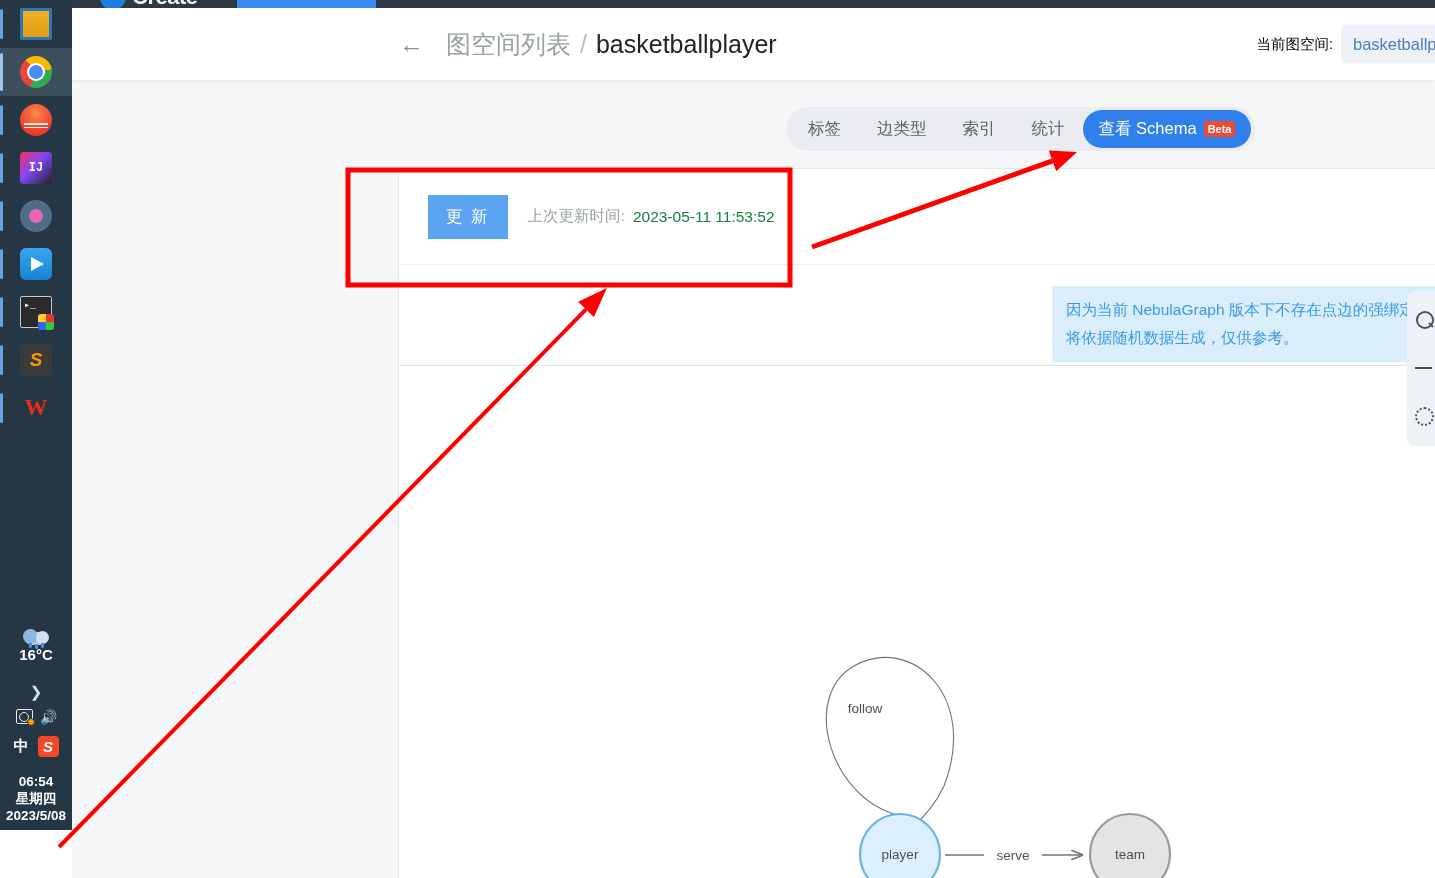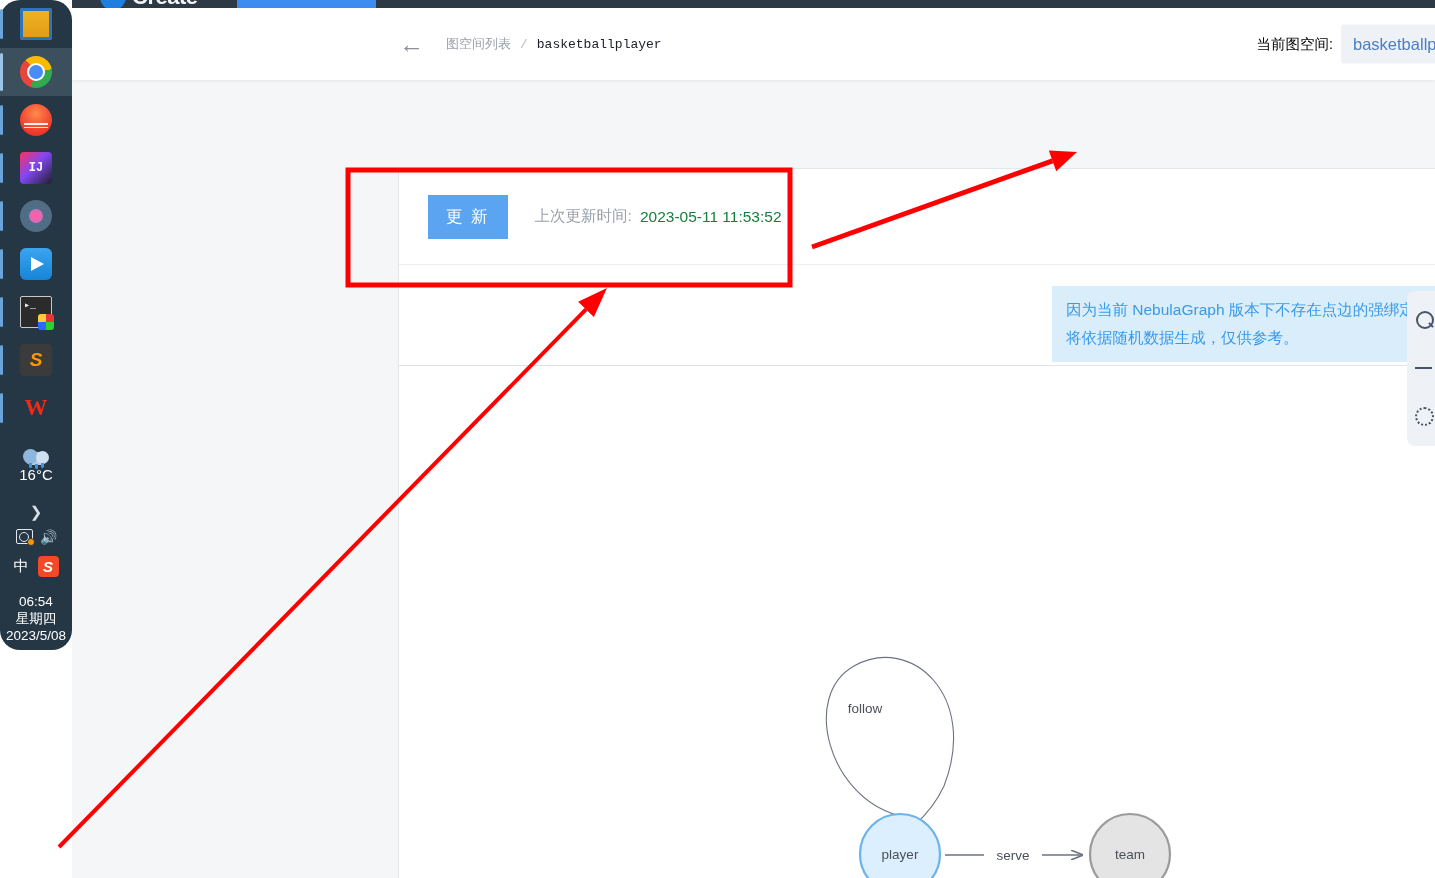--- a/index.html
+++ b/index.html
@@ -6,25 +6,24 @@
   html, body {
     width: 1435px; height: 878px;
     overflow: hidden;
     font-family: "Liberation Sans", "DejaVu Sans", sans-serif;
     background: #ffffff;
   }
   #screen { position: relative; width: 1435px; height: 878px; overflow: hidden; }
 
   
   #taskbar {
-    position: absolute; left: 0; top: 0; width: 72px; height: 650px;
+    position: absolute; left: 0; top: 0; width: 72px; height: 830px;
     background: #253745;
     display: flex; flex-direction: column; align-items: flex-end;
     z-index: 40;
-    border-radius: 20px;
   }
   .tb-item {
     width: 72px; height: 48px;
     display: flex; align-items: center; justify-content: center;
     position: relative;
   }
   .tb-item.active { background: #3b4f5c; }
   .tb-item .runbar {
     position: absolute; left: 0; top: 9px; width: 3px; height: 30px;
     background: #6ba4d8; border-radius: 2px;
@@ -60,21 +59,21 @@
   .ico-term::before { content:"▸_"; position:absolute; left:3px; top:2px; color:#eee;
       font-size:10px; font-family:"Liberation Mono", monospace; }
   .ico-term::after { content:""; position:absolute; right:-3px; bottom:-3px; width:16px;height:16px;
       background: conic-gradient(#e33 0 90deg,#3c3 90deg 180deg,#36f 180deg 270deg,#fc3 270deg 360deg);
       border-radius:3px; }
   .ico-sublime { background:#3b3b3b; border-radius:4px; display:flex;align-items:center;justify-content:center; }
   .ico-sublime::after { content:"S"; color:#ff9800; font-size:19px; font-weight:bold; font-style:italic; }
   .ico-wps { display:flex;align-items:center;justify-content:center; }
   .ico-wps::after { content:"W"; color:#eb2b1b; font-size:23px; font-weight:bold; font-family:"Liberation Serif", serif; }
 
-  .tray { margin-top: auto; width: 72px; display:flex; flex-direction:column; align-items:center; }
+  .tray { margin-top: auto; width: 72px; display:flex; flex-direction:column; align-items:center;font-weight:bold; }
   .tray-weather { display:flex;flex-direction:column;align-items:center; margin-bottom: 14px; }
   .cloud { position: relative; width: 30px; height: 17px; }
   .cloud .c1 { position:absolute; width:22px;height:13px;border-radius:9px;background:#b9cee2; left:4px; top:4px;}
   .cloud .c2 { position:absolute; width:15px;height:15px;border-radius:50%;background:#8fb6dc; left:2px; top:1px;}
   .cloud .c3 { position:absolute; width:13px;height:13px;border-radius:50%;background:#cfe0f0; left:15px; top:3px;}
   .cloud .drop { position:absolute; width:3px;height:5px;border-radius:0 0 2px 2px; background:#4a90e2; top:15px;}
   .temp { color:#fff; font-size:15px; margin-top:1px; }
   .chev { color:#d6dee6; font-size:15px; margin: 6px 0 8px; }
   .tray-icons { display:flex; align-items:center; gap:7px; margin-bottom: 12px; }
   .net-ico { position:relative; width:17px;height:15px; border:1.6px solid #e3e9ee; border-radius:2px; }
@@ -103,21 +102,21 @@
 
   
   #app-header {
     position: absolute; left: 72px; top: 8px; width: 1363px; height: 72px;
     background: #ffffff; z-index: 10;
     box-shadow: 0 1px 3px rgba(0,0,0,.07);
     display: flex; align-items: center;
   }
   .back-arrow { margin-left: 327px; color: #8a8f99; font-size: 25px; line-height: 1;
                 cursor: pointer; user-select: none; }
-  .crumb { margin-left: 22px; display: flex; align-items: baseline; font-size: 13px; font-family: Liberation Mono, monospace; }
+  .crumb { margin-left: 22px; display: flex; align-items: baseline; font-size: 25px; }
   .crumb .parent { color: #9aa0aa; cursor: pointer; }
   .crumb .sep { color: #b6bcc4; margin: 0 9px; }
   .crumb .cur { color: #20232a; }
   .space-sel { position: absolute; right: 0; top: 50%; transform: translateY(-50%);
                display:flex; align-items:center; }
   .space-sel .lbl { color:#000000; font-size:14.5px; margin-right: 8px; white-space:nowrap; }
   .space-sel .inp { background:#eef1f6; color:#4b7fc4; font-size:16.5px;
                     padding: 10px 12px; width: 94px; overflow:hidden; white-space:nowrap;
                     border-radius: 3px 0 0 3px; }
 
@@ -139,21 +138,21 @@
 
   
   #content-card { position: absolute; left: 326px; top: 88px; width: 1056px;
                   min-height: 710px; background:#fff; border:1px solid #e4e7ea;
                   border-right: none; }
   #update-row { height: 96px; display:flex; align-items:center; padding-left: 29px;
                 border-bottom: 1px solid #eceff2; }
   #btn-update { background:#5aa4f2; color:#fff; border:none; font-size:16.5px;
                 letter-spacing: 2px; padding: 11px 18px; cursor:pointer;
                 font-family: inherit; }
-  .upd-label { color:#9aa1ab; font-size:15.5px; margin-left: 27px; }
+  .upd-label { color:#9aa1ab; font-size:15.5px; margin-left: 20px; }
   .upd-time { color:#15803d; font-size:15.5px; margin-left: 8px; }
   #info-banner { position:absolute; left: 653px; top: 117px; width: 460px;
                  background:#d9edfb; color:#3a9ae8; font-size:15.5px; line-height: 28px;
                  padding: 10px 14px; overflow:hidden; }
 
   
   #graph-canvas { position:absolute; left: 0; top: 196px; width: 1037px; height: 602px;
                   background:#fff; border-top: 1px solid #dfe3e6; overflow:hidden; }
   #graph-svg { position:absolute; left:0; top:0; }
   .node-label { font-family:"Liberation Sans", sans-serif; font-size: 13.5px; fill:#4a5059; }
@@ -273,20 +272,38 @@
       <span class="cur">basketballplayer</span>
     </div>
     <div class="space-sel">
       <span class="lbl">当前图空间:</span>
       <span class="inp">basketballplayer</span>
     </div>
   </div>
 
   <div id="page-body">
 
+    <div id="tabbar">
+        <div class="tab">
+          <span>标签</span>
+        </div>
+        <div class="tab">
+          <span>边类型</span>
+        </div>
+        <div class="tab">
+          <span>索引</span>
+        </div>
+        <div class="tab">
+          <span>统计</span>
+        </div>
+        <div class="tab active">
+          <span>查看 Schema</span>
+          <span class="badge">Beta</span>
+        </div>
+      </div>
 
     <div id="content-card">
 
       <div id="update-row">
         <button id="btn-update">更 新</button>
         <span class="upd-label">上次更新时间:</span>
         <span class="upd-time">2023-05-11 11:53:52</span>
       </div>
 
       <div id="graph-canvas">

